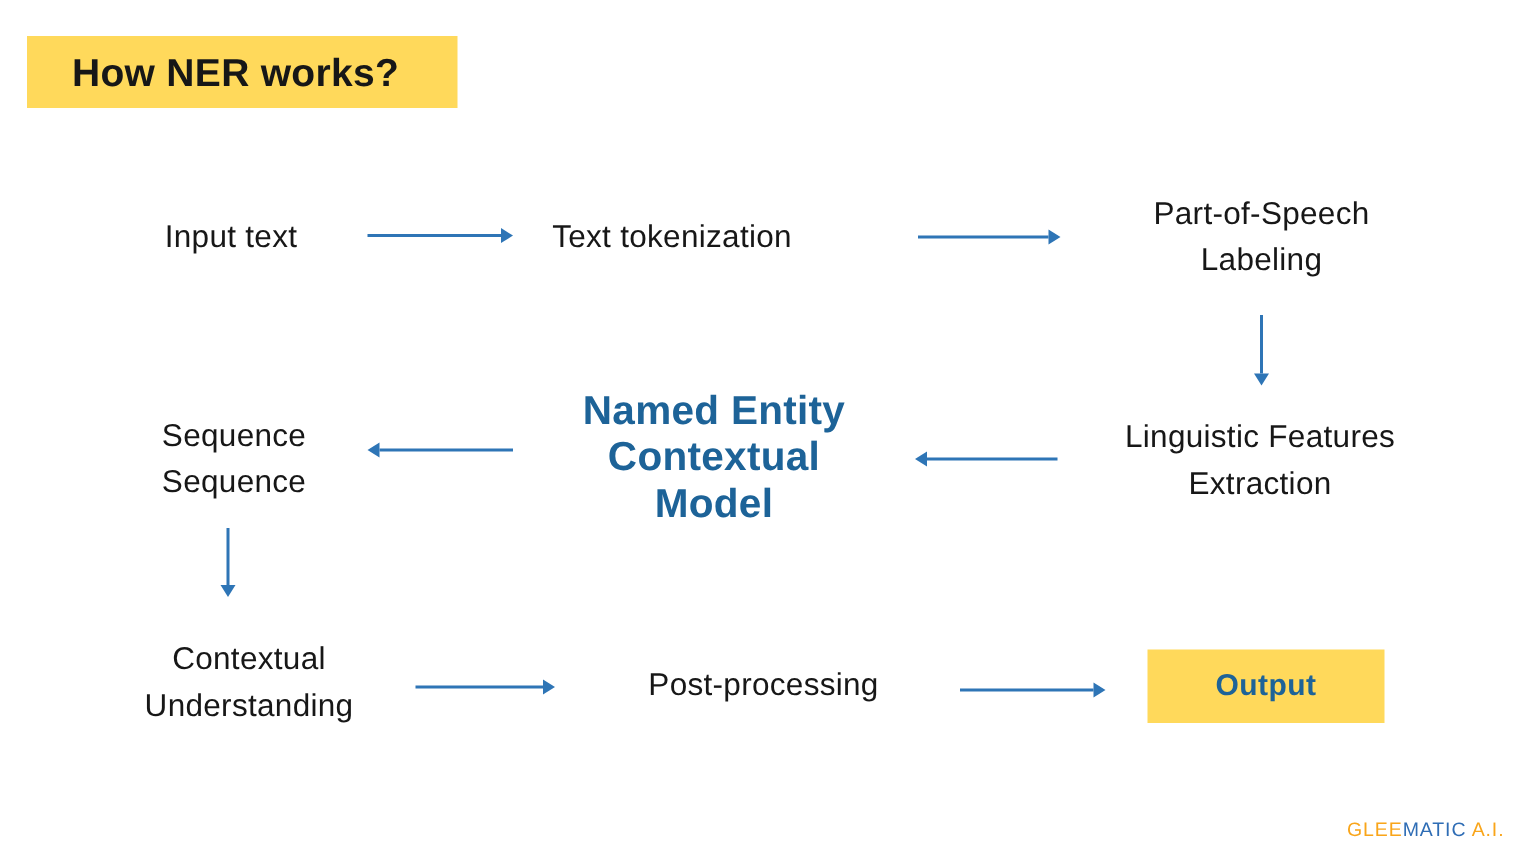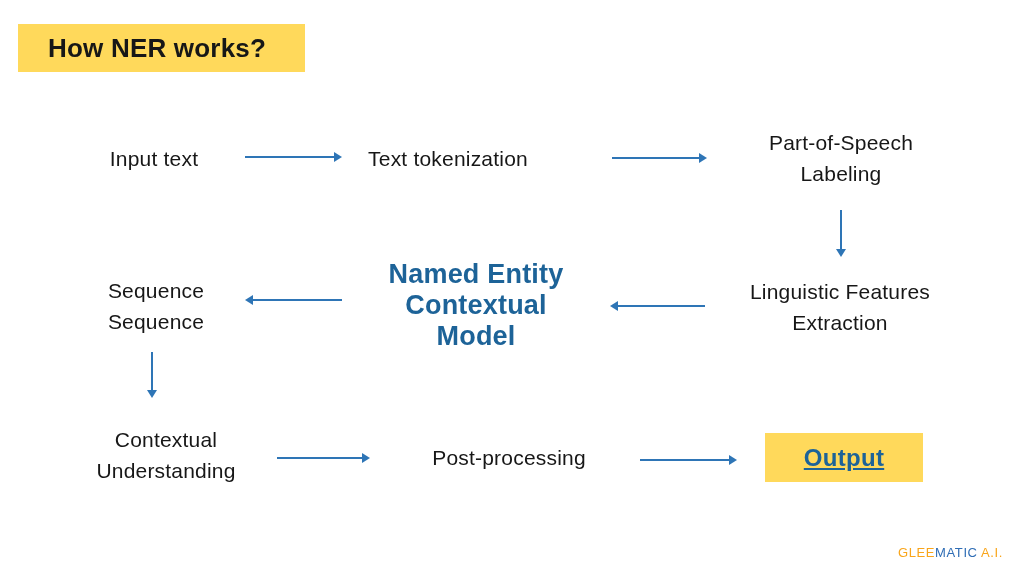--- a/index.html
+++ b/index.html
@@ -47,23 +47,22 @@
     font-size:27px;
   }
   .output-box{
     position:absolute;left:765px;top:433px;
     width:158px;height:49px;
     background:var(--yellow);
     display:flex;align-items:center;justify-content:center;
   }
   .output-box .output-text{
     color:var(--accent-blue);
-    font-size:24px;font-weight:bold;
+    font-size:20px;font-weight:bold;
     letter-spacing:0.3px;
-    text-decoration:underline;
   }
   .arrow{position:absolute;background:var(--arrow-blue);}
   .arrow.h{height:2px;}
   .arrow.v{width:2px;}
   .arrow.h.right::after{
     content:"";position:absolute;right:-8px;top:-4px;
     border:5px solid transparent;border-right:0;
     border-left:8px solid var(--arrow-blue);
   }
   .arrow.h.left::before{

